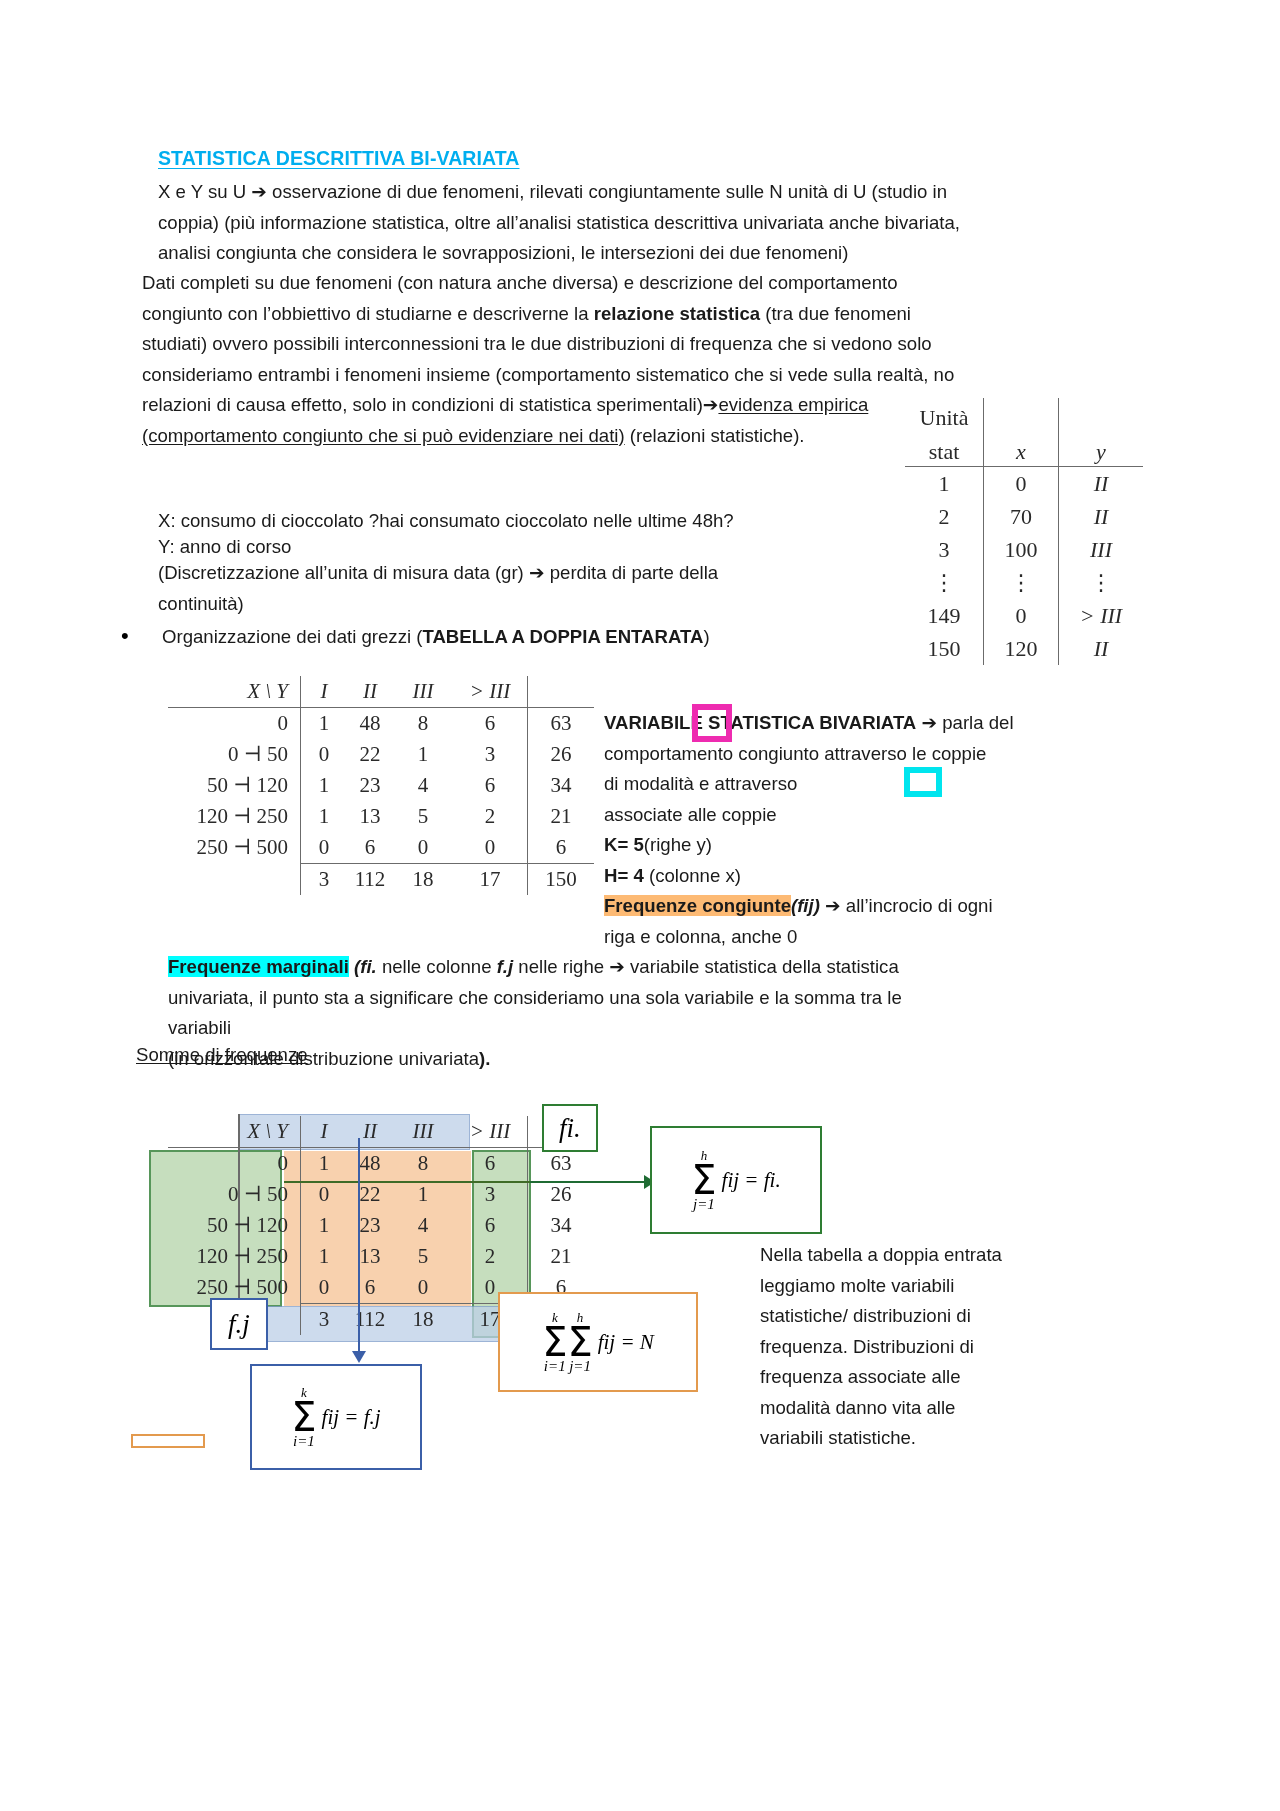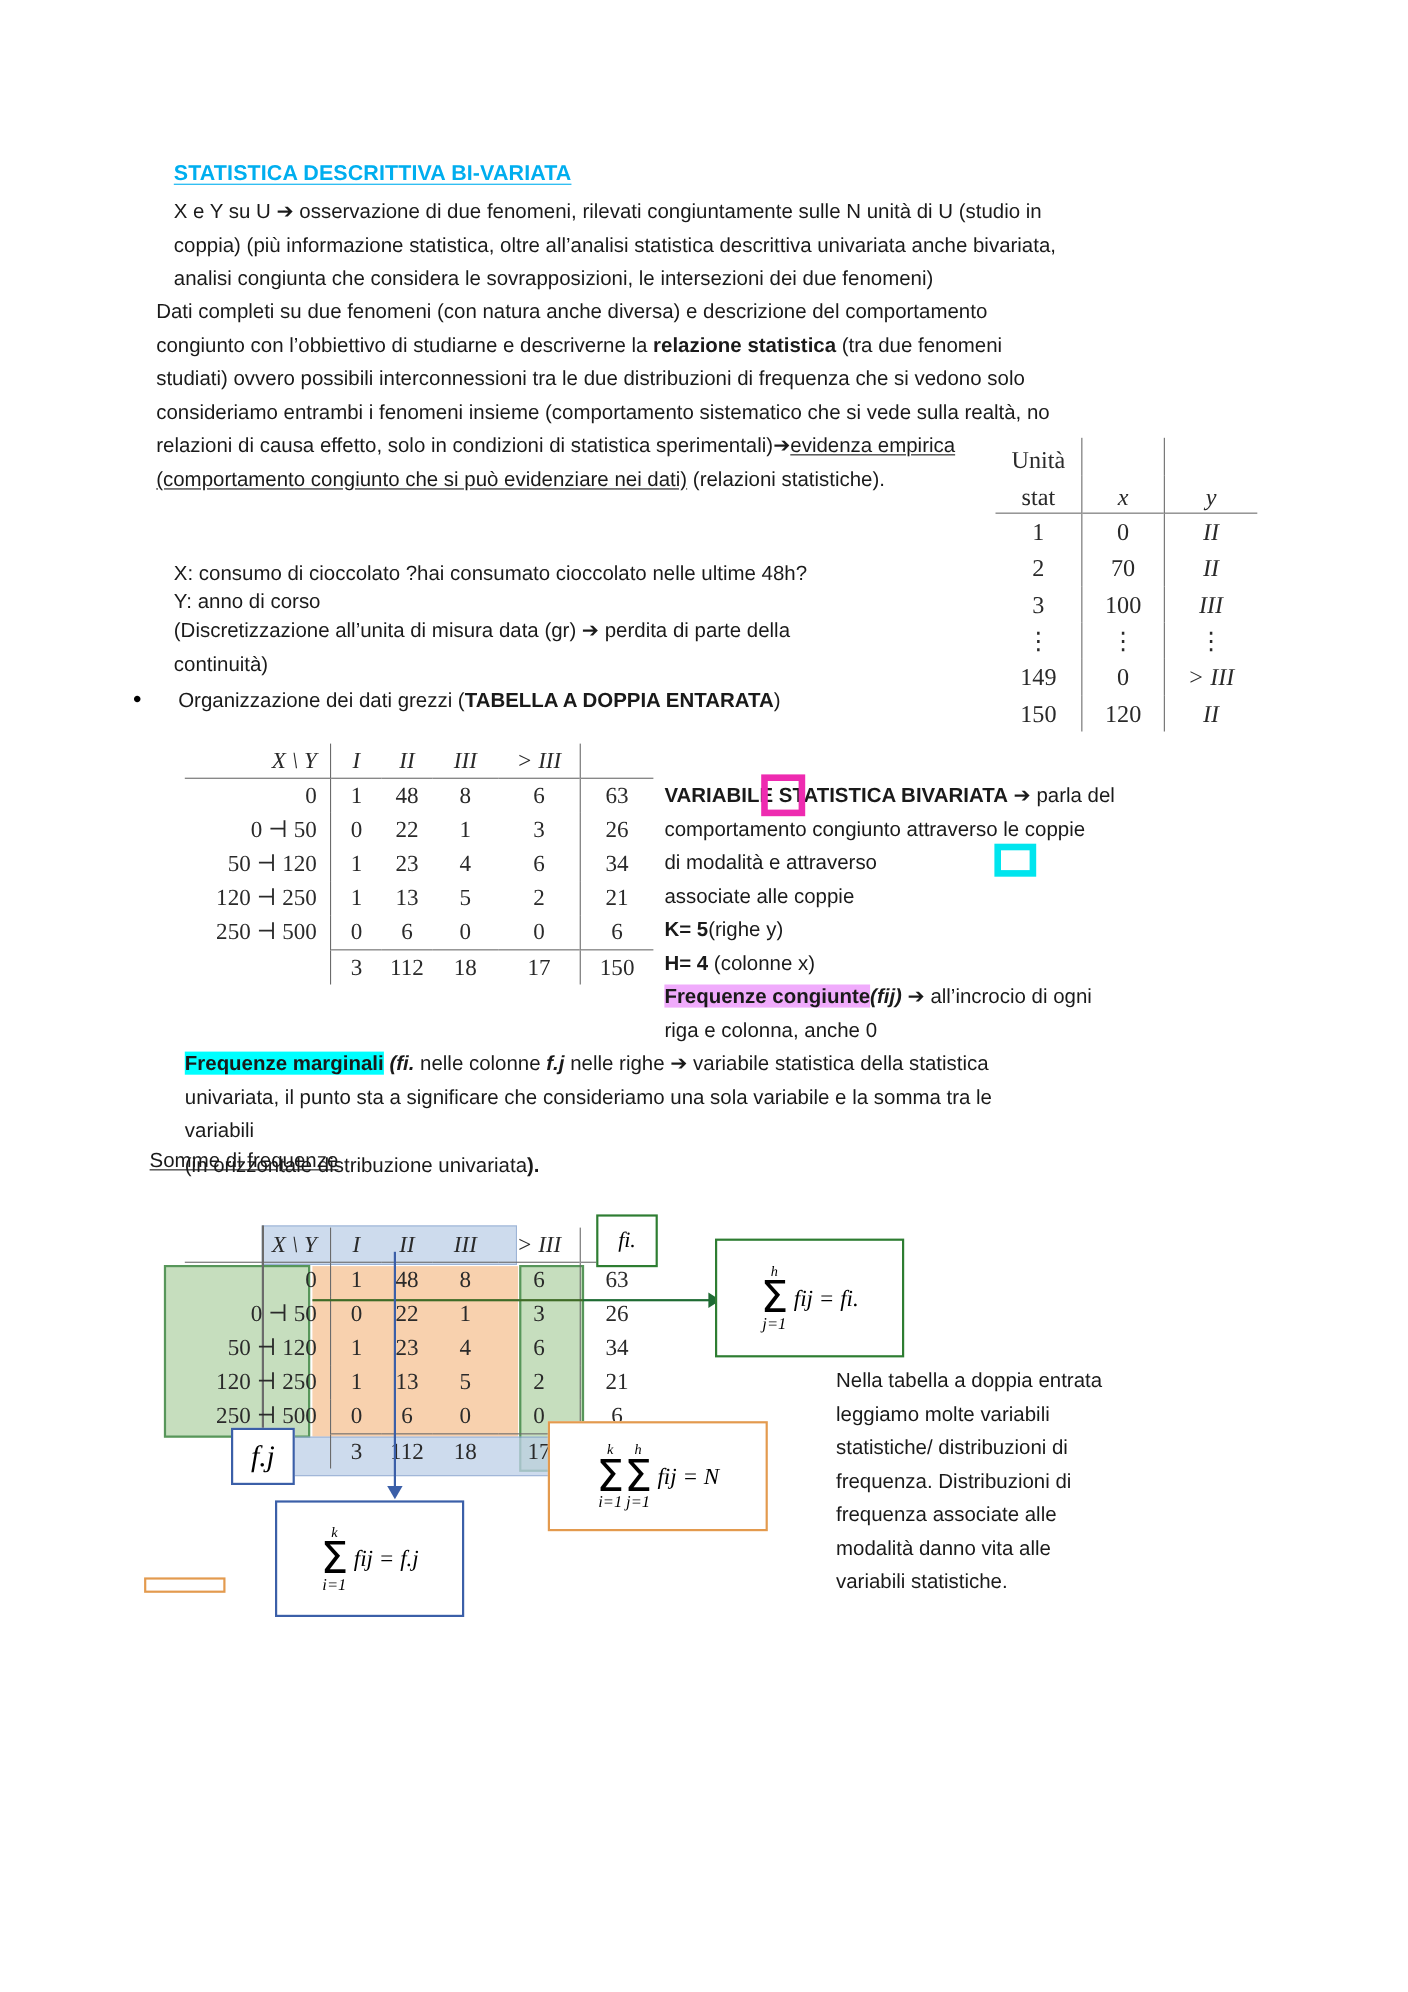--- a/index.html
+++ b/index.html
@@ -48,21 +48,21 @@
   .u { text-decoration: underline; text-underline-offset: 2px; }
 
   .bullet-dot {
     position: absolute;
     font-size: 22px;
     line-height: 1;
     color: #000;
   }
 
   
-  .hl-magenta { background: #f0abfc; }
+  .hl-magenta { background: #fdba74; }
   .hl-cyan    { background: #00ffff; }
 
   
   .anno-square {
     position: absolute;
     box-sizing: border-box;
     background: transparent;
   }
 
   
@@ -398,21 +398,21 @@
           <td class="v3 bt">18</td>
           <td class="v4 bt">17</td>
           <td class="m bl bt">150</td>
         </tr>
       </tbody>
         </table>
     </div>
 
     <div class="ov" style="left:134px; top:83px; width:246px; height:2px; background:#3f6b27;"></div>
 
-    <div class="fbox" style="left:392px; top:6px; width:56px; height:48px; border:2.5px solid #2e7d32; font-size:20px;">
+    <div class="fbox" style="left:392px; top:6px; width:56px; height:48px; border:2.5px solid #2e7d32; font-size:27px;">
       <span>fi.</span>
     </div>
 
     <div class="fbox" style="left:60px; top:200px; width:58px; height:52px; border:2.5px solid #3b5fa8; font-size:27px;">
       <span>f.j</span>
     </div>
 
     <div class="arrowline" style="left:380px; top:83px; width:118px; height:2px;"></div>
     <div class="arrowhead" style="left:494px; top:77px; border-left:11px solid #1f6b33; border-top:7px solid transparent; border-bottom:7px solid transparent;"></div>
 

